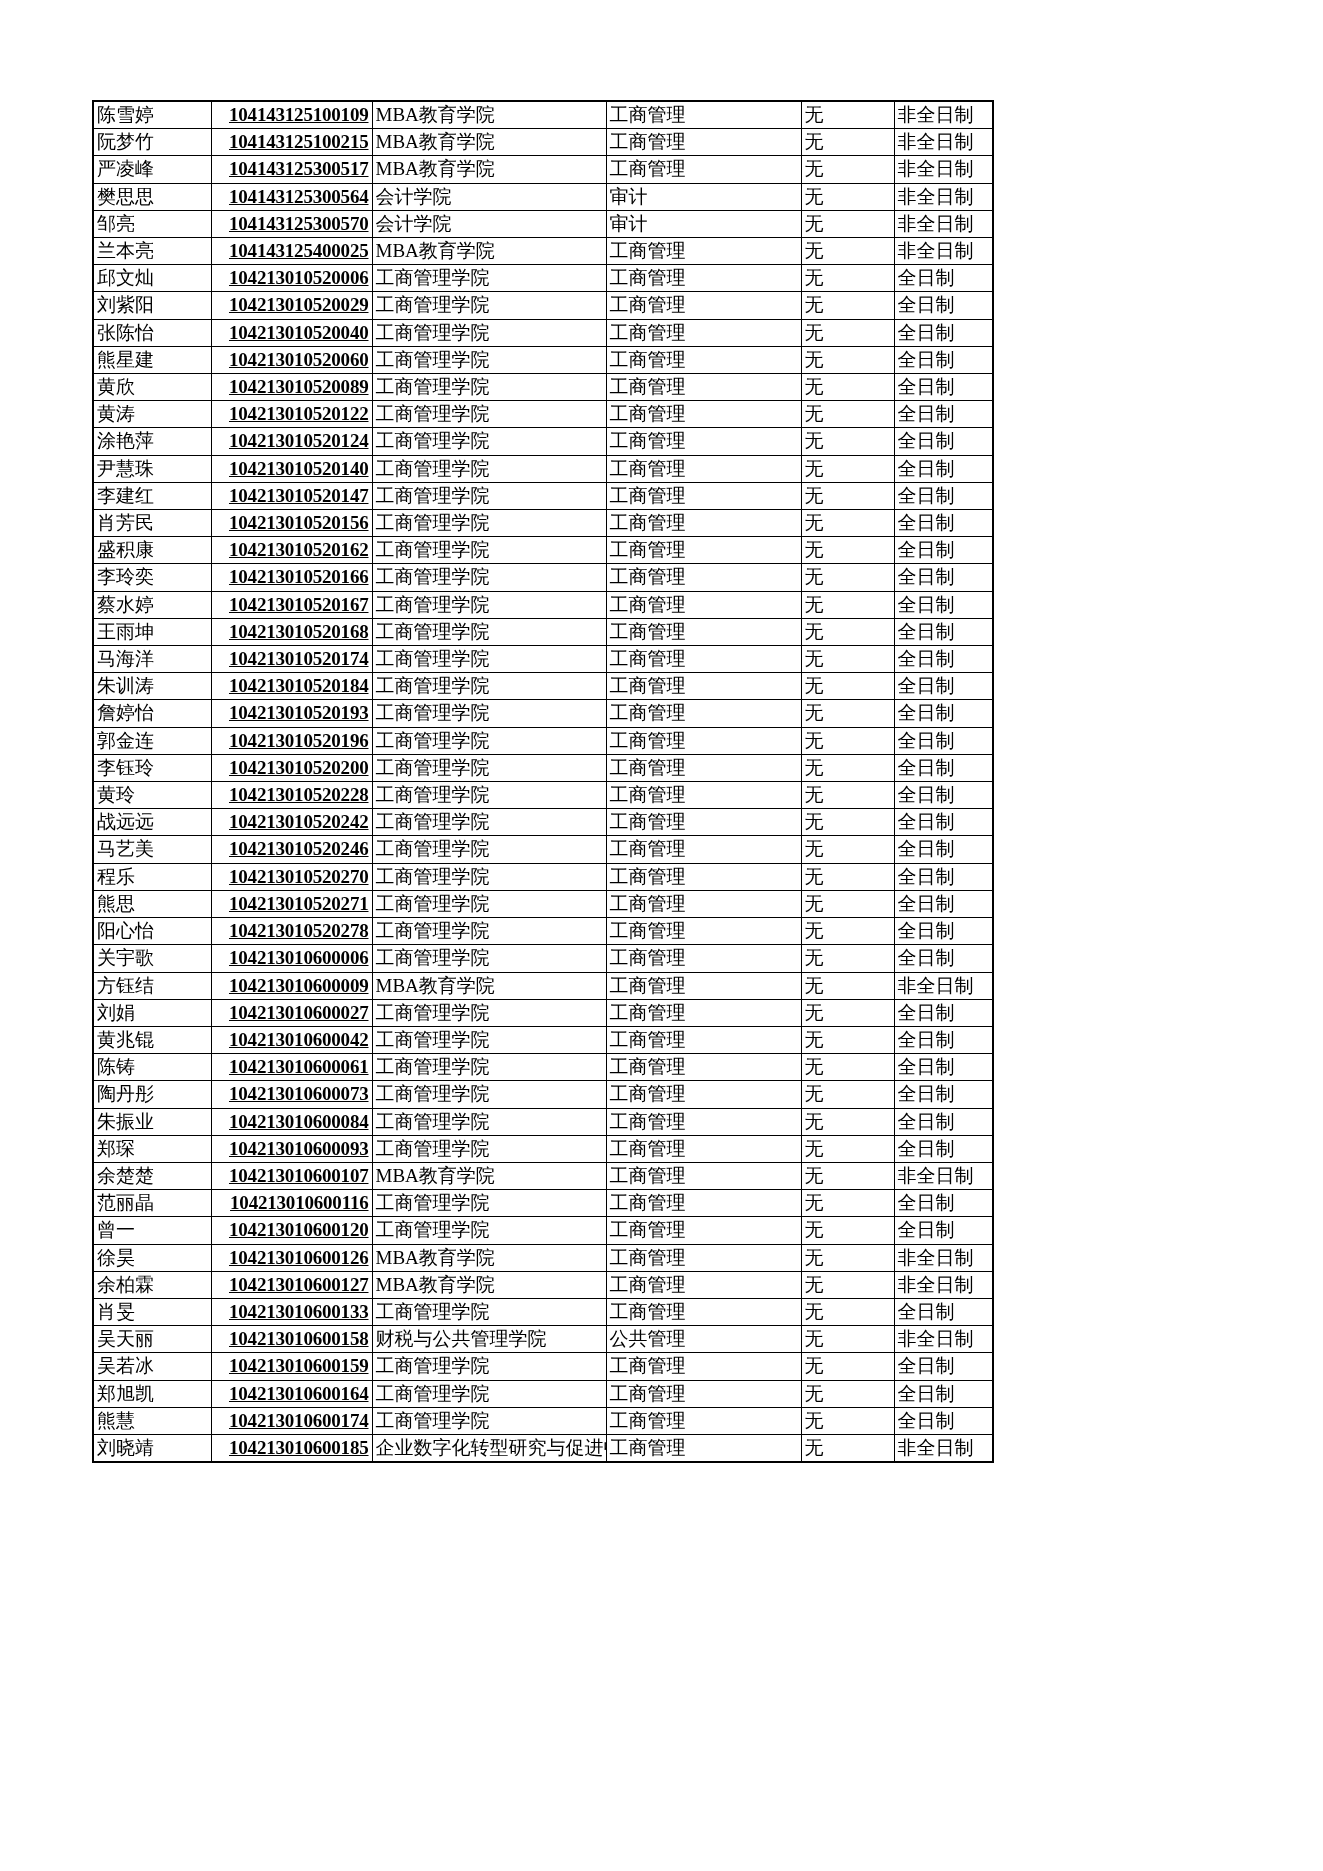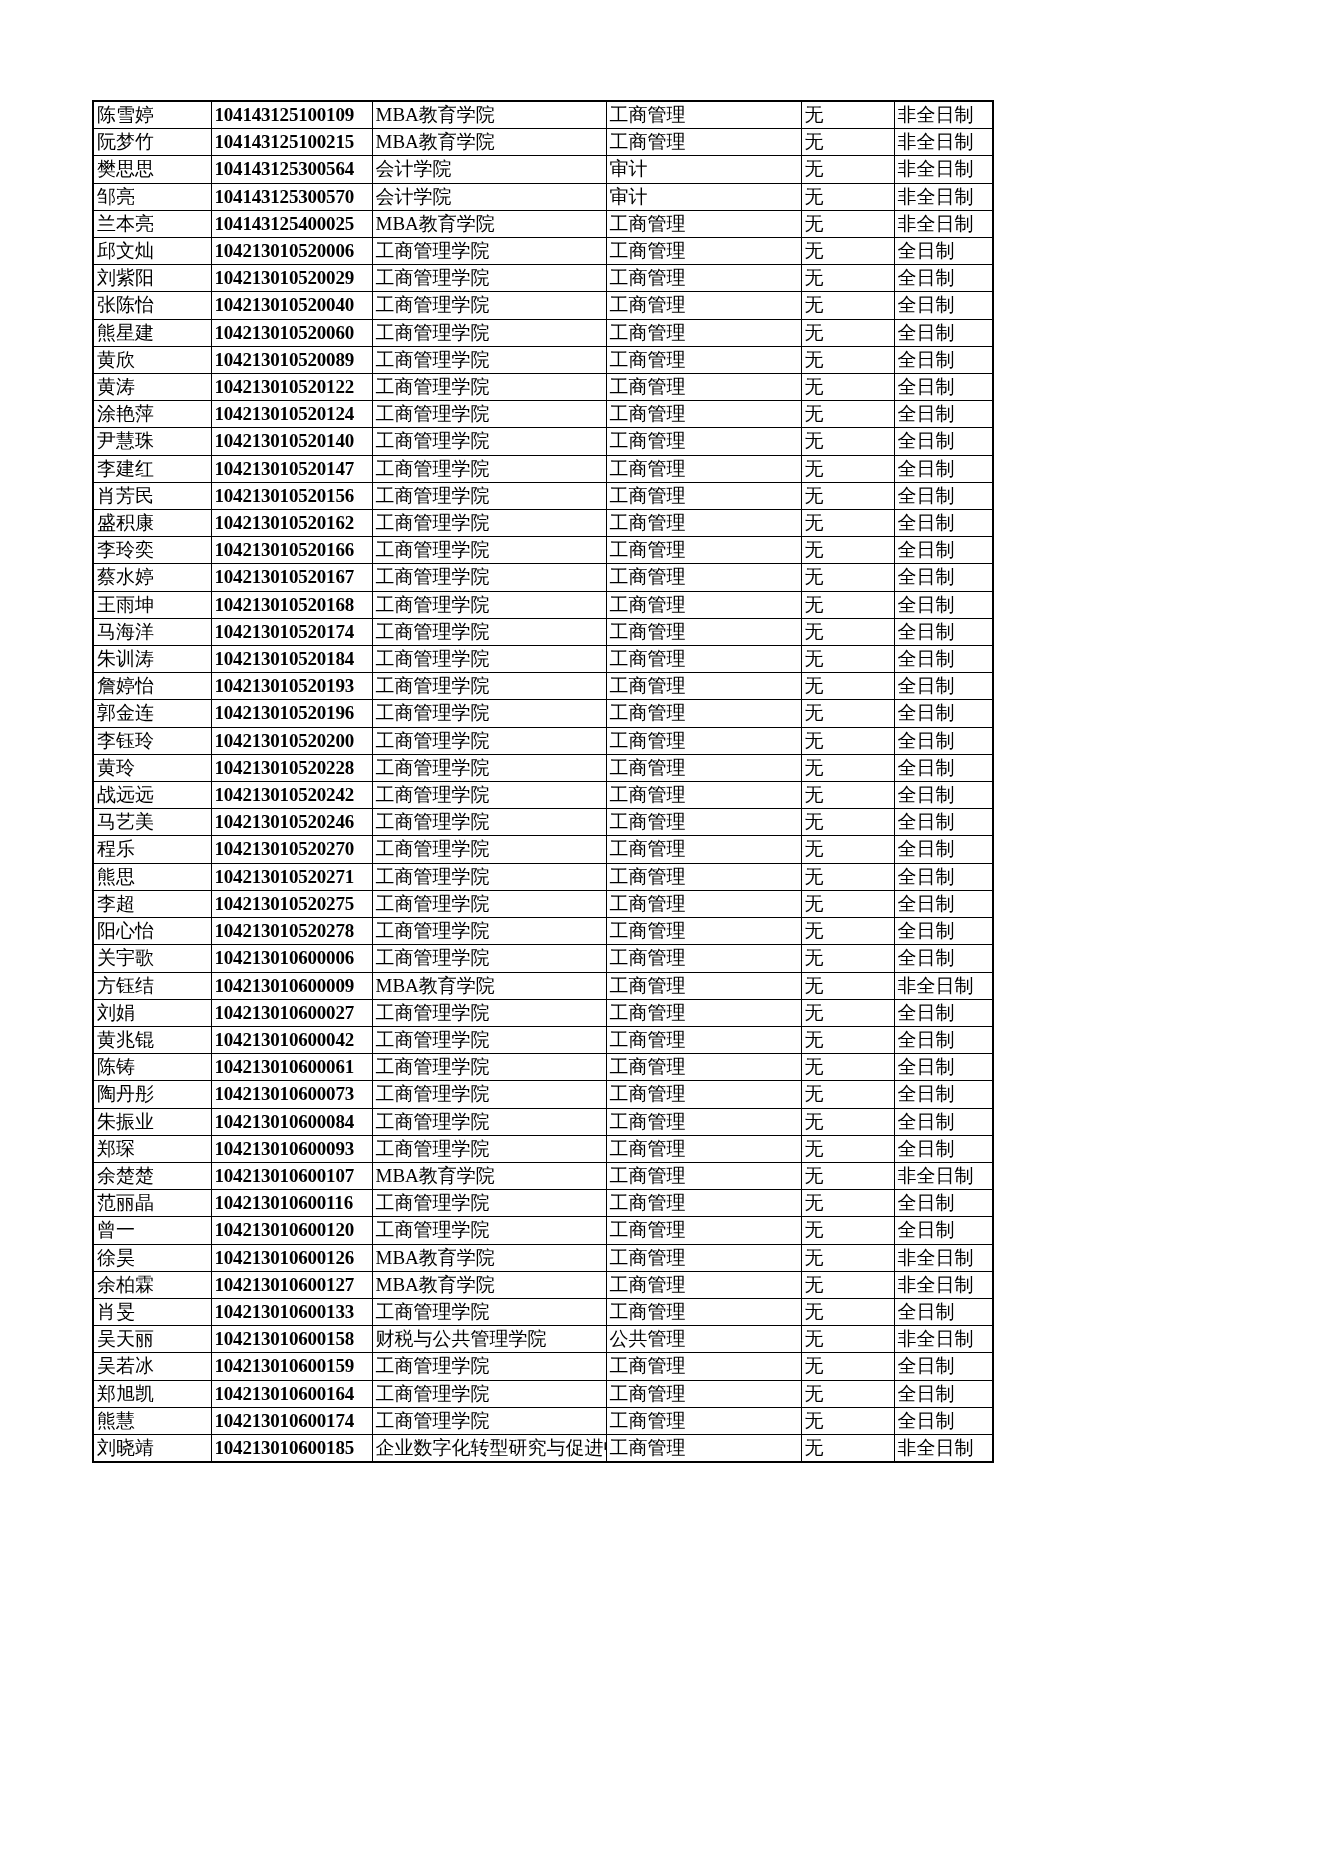--- a/index.html
+++ b/index.html
@@ -51,21 +51,22 @@
     overflow: hidden;
     text-overflow: clip;
     vertical-align: middle;
     font-family: "Liberation Serif", "DejaVu Serif", serif;
   }
   td.cell-id {
     font-family: "Liberation Sans", "DejaVu Sans", sans-serif;
     font-weight: bold;
     font-size: 19px;
     letter-spacing: -0.2px;
-    text-align: left;
+    text-align: right;
+    text-decoration: underline;
   }
   td.cell-college, td.cell-major, td.cell-name, td.cell-note, td.cell-mode {
     text-align: left;
   }
 </style>
 </head>
 <body>
 
 <div class="page">
   <div class="table-wrap">
@@ -89,20 +90,28 @@
           </tr>
           <tr>
             <td class="cell-name">阮梦竹</td>
             <td class="cell-id">104143125100215</td>
             <td class="cell-college">MBA教育学院</td>
             <td class="cell-major">工商管理</td>
             <td class="cell-note">无</td>
             <td class="cell-mode">非全日制</td>
           </tr>
           <tr>
+            <td class="cell-name">严凌峰</td>
+            <td class="cell-id">104143125300517</td>
+            <td class="cell-college">MBA教育学院</td>
+            <td class="cell-major">工商管理</td>
+            <td class="cell-note">无</td>
+            <td class="cell-mode">非全日制</td>
+          </tr>
+          <tr>
             <td class="cell-name">樊思思</td>
             <td class="cell-id">104143125300564</td>
             <td class="cell-college">会计学院</td>
             <td class="cell-major">审计</td>
             <td class="cell-note">无</td>
             <td class="cell-mode">非全日制</td>
           </tr>
           <tr>
             <td class="cell-name">邹亮</td>
             <td class="cell-id">104143125300570</td>
@@ -299,28 +308,20 @@
             <td class="cell-name">程乐</td>
             <td class="cell-id">104213010520270</td>
             <td class="cell-college">工商管理学院</td>
             <td class="cell-major">工商管理</td>
             <td class="cell-note">无</td>
             <td class="cell-mode">全日制</td>
           </tr>
           <tr>
             <td class="cell-name">熊思</td>
             <td class="cell-id">104213010520271</td>
-            <td class="cell-college">工商管理学院</td>
-            <td class="cell-major">工商管理</td>
-            <td class="cell-note">无</td>
-            <td class="cell-mode">全日制</td>
-          </tr>
-          <tr>
-            <td class="cell-name">李超</td>
-            <td class="cell-id">104213010520275</td>
             <td class="cell-college">工商管理学院</td>
             <td class="cell-major">工商管理</td>
             <td class="cell-note">无</td>
             <td class="cell-mode">全日制</td>
           </tr>
           <tr>
             <td class="cell-name">阳心怡</td>
             <td class="cell-id">104213010520278</td>
             <td class="cell-college">工商管理学院</td>
             <td class="cell-major">工商管理</td>

